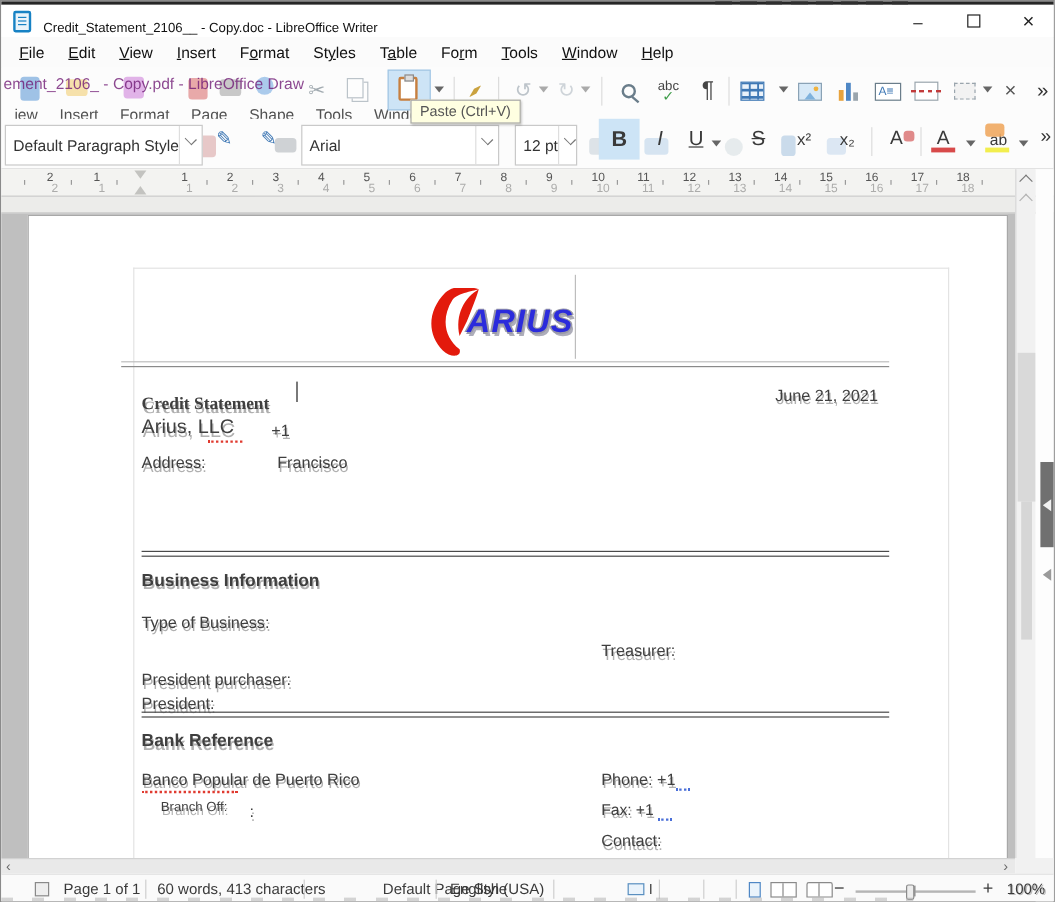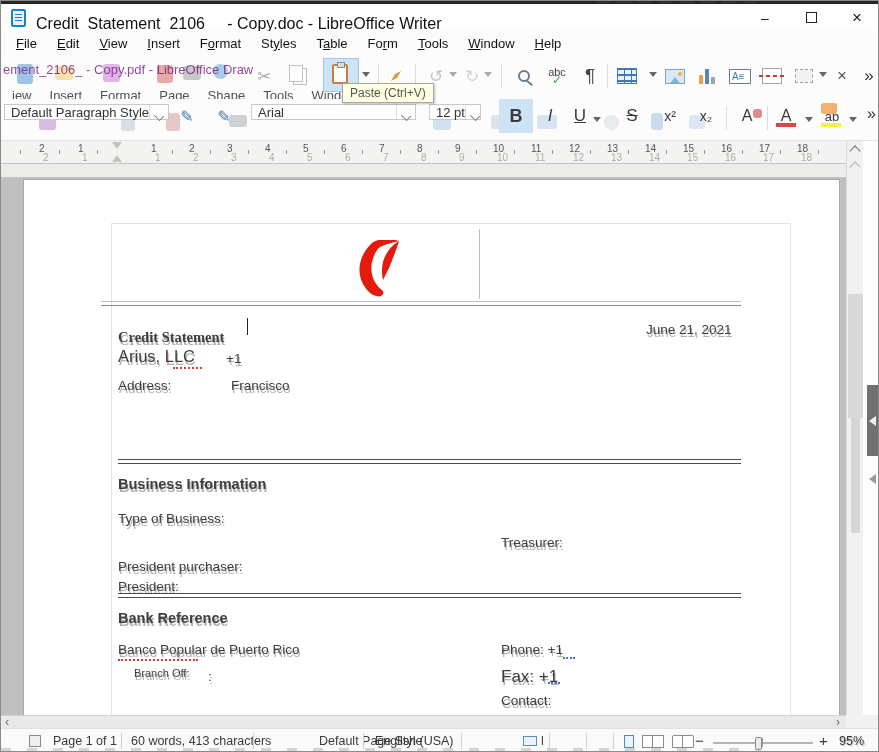--- a/index.html
+++ b/index.html
@@ -9,21 +9,21 @@
        border:1px solid #8a8a8a;}
   
   .topstrip{position:absolute;left:0;top:0;width:879px;height:3px;background:#262626;}
   .topdashes{position:absolute;left:595px;top:0;width:168px;height:6px;
     background:repeating-linear-gradient(90deg,#2e2e2e 0 14px,transparent 14px 21px);}
   
   .titlebar{position:absolute;left:0;top:3px;width:879px;height:27px;background:#fff;
             display:flex;align-items:center;}
   .doc-icon{width:15px;height:18px;border:2px solid #1782c4;border-radius:2px;margin:0 10px 0 10px;position:relative;background:#eaf4fb;}
   .doc-icon::before{content:"";position:absolute;left:2px;top:3px;width:7px;height:1.5px;background:#1782c4;box-shadow:0 3px 0 #1782c4,0 6px 0 #1782c4;}
-  .title-text{font-size:16px;color:#111;margin-top:12px;}
+  .title-text{font-size:11px;color:#111;margin-top:12px;}
   .win-controls{position:absolute;right:0;top:0;height:27px;display:flex;}
   .win-btn{width:46px;height:27px;display:flex;align-items:center;justify-content:center;font-size:14px;color:#222;}
   .win-max{width:11px;height:11px;border:1.4px solid #222;}
   
   .menubar{position:absolute;left:0;top:30px;width:879px;height:25px;background:#fbfbfb;
            display:flex;align-items:center;padding-left:5px;}
   .menu-item{padding:3px 10px;font-size:13px;color:#111;}
   .menu-item u{text-decoration:underline;}
   
   .toolbar1{position:absolute;left:0;top:55px;width:879px;height:43px;background:#fcfcfc;}
@@ -56,21 +56,21 @@
   .chart-ic i:nth-child(2){height:15px;}
   .chart-ic i:nth-child(3){height:7px;background:#9aa5ad;}
   .txtbox-ic{width:22px;height:15px;border:1.5px solid #6a7d8a;font-size:10px;color:#3f78b5;display:flex;align-items:center;padding-left:2px;background:#fff;}
   .pgbrk{width:20px;height:16px;position:relative;background:#fff;border:1.5px solid #9aa5ad;}
   .pgbrk::before{content:"";position:absolute;left:-4px;top:6px;width:26px;height:2px;background:repeating-linear-gradient(90deg,#c23b3b 0 4px,transparent 4px 7px);}
   .field-ic{width:18px;height:14px;border:1.5px dashed #9aa5ad;background:#f2f2f2;}
   .brush{width:10px;height:10px;background:#caa23f;clip-path:polygon(0 100%,40% 30%,100% 0,60% 70%);position:relative;}
   .tooltip{position:absolute;left:341px;top:27px;height:20px;padding:2px 7px;background:#ffffe1;
            border:1px solid #a8a8a8;font-size:12px;color:#555;box-shadow:1px 1px 2px rgba(0,0,0,.25);white-space:nowrap;z-index:50;}
   
-  .combo{position:absolute;top:5px;height:16px;background:#fff;border:1px solid #c9c9c9;display:flex;align-items:center;}
+  .combo{position:absolute;top:5px;height:34px;background:#fff;border:1px solid #c9c9c9;display:flex;align-items:center;}
   .combo .val{flex:1;font-size:13px;color:#333;padding-left:6px;white-space:nowrap;overflow:hidden;}
   .combo .arr{width:19px;height:100%;border-left:1px solid #dedede;position:relative;}
   .combo .arr::after{content:"";position:absolute;left:5px;top:7px;width:7px;height:7px;border-right:1.6px solid #777;border-bottom:1.6px solid #777;transform:rotate(45deg) scale(1,.8);}
   .fmtbtn{position:absolute;top:4px;width:26px;height:26px;display:flex;align-items:center;justify-content:center;
           font-size:16px;color:#3a3a3a;}
   .bold-hl{position:absolute;left:498px;top:0px;width:34px;height:34px;background:#cde4f6;}
   .colorbar{position:absolute;width:20px;height:4px;}
   .overflow2{position:absolute;right:4px;top:6px;font-size:16px;color:#333;}
   
   .ruler{position:absolute;left:0;top:140px;width:879px;height:23px;background:#f3f3f1;border-bottom:1px solid #c6c6c6;overflow:hidden;}
@@ -350,20 +350,21 @@
   <div class="ruler-ghostband"></div>
 
   <div class="docarea">
     <div class="page"></div>
     <div class="boundary"></div>
 
     <svg class="logo-swoosh" width="50" height="60" viewBox="0 0 50 60">
       <path d="M18,4 C4,18 2,38 16,52 C22,58 32,58 30,51 C18,42 14,26 24,10 C28,4 44,2 46,1 C36,-2 24,-2 18,4 Z" fill="#e31a0c"></path>
       <path d="M46,1 C34,8 26,22 30,40 L36,28 C40,18 44,8 46,1 Z" fill="#e31a0c"></path>
     </svg>
+    <div class="logo-text">ARIUS</div>
     <div class="docline" style="left:478px;top:51px;width:1px;height:70px;background:#bdbdbd;"></div>
     <div class="docline" style="left:100px;top:123px;width:640px;background:#bdbdbd;"></div>
     <div class="docline" style="left:100px;top:127px;width:640px;background:#8a8a8a;"></div>
 
     <div id="doctexts">
         <div class="doctext" style="left: 117px; top: 151px; font-size: 14.5px; font-weight: bold; font-family: Liberation Serif, serif;">Credit Statement</div>
         <div class="doctext" style="left: 645px; top: 144px; font-size: 13.5px;">June 21, 2021</div>
         <div class="doctext" style="left: 117px; top: 169px; font-size: 16.5px;">Arius, LLC</div>
         <div class="doctext" style="left: 225px; top: 173px; font-size: 13.5px;">+1</div>
         <div class="doctext" style="left: 117px; top: 200px; font-size: 13.5px;">Address:</div>
@@ -371,21 +372,21 @@
         <div class="doctext" style="left: 117px; top: 298px; font-size: 14.5px; font-weight: bold;">Business Information</div>
         <div class="doctext" style="left: 117px; top: 333px; font-size: 13.5px;">Type of Business:</div>
         <div class="doctext" style="left: 117px; top: 357px; font-size: 13.5px; margin-top: 44px;">President:</div>
         <div class="doctext" style="left: 500px; top: 357px; font-size: 13.5px;">Treasurer:</div>
         <div class="doctext" style="left: 117px; top: 381px; font-size: 13.5px;">President purchaser:</div>
         <div class="doctext" style="left: 117px; top: 432px; font-size: 14.5px; font-weight: bold;">Bank Reference</div>
         <div class="doctext" style="left: 117px; top: 464px; font-size: 13.5px;">Banco Popular de Puerto Rico</div>
         <div class="doctext" style="left: 500px; top: 464px; font-size: 13.5px;">Phone: +1</div>
         <div class="doctext" style="left: 133px; top: 489px; font-size: 11px;">Branch Off:</div>
         <div class="doctext" style="left: 207px; top: 491px; font-size: 13.5px;">:</div>
-        <div class="doctext" style="left: 500px; top: 489px; font-size: 17px;">Fax: +1</div>
+        <div class="doctext" style="left: 500px; top: 489px; font-size: 13px;">Fax: +1</div>
         <div class="doctext" style="left: 500px; top: 515px; font-size: 13.5px;">Contact:</div>
       </div>
     <div class="caret"></div>
     <div class="squig-red" style="left:172px;top:189px;width:29px;"></div>
 
     <div class="docline" style="left:117px;top:281px;width:623px;"></div>
     <div class="docline" style="left:117px;top:285px;width:623px;"></div>
     <div class="docline" style="left:117px;top:415px;width:623px;"></div>
     <div class="docline" style="left:117px;top:419px;width:623px;"></div>
 
@@ -426,16 +427,16 @@
     <div class="sb-sep" style="left:585px;"></div>
     <div class="sb-sep" style="left:612px;"></div>
     <div class="pv blue" style="left:623px;"></div>
     <div class="pv2" style="left:641px;"></div>
     <div class="pv2" style="left:671px;border-radius:2px 2px 0 0;"></div>
     <div class="sb-item" style="left:694px;top:3px;font-size:15px;">−</div>
     <div class="zoomtrack"></div>
     <div class="zoomnotch"></div>
     <div class="zoomthumb"></div>
     <div class="sb-item" style="left:818px;top:3px;font-size:15px;">+</div>
-    <div class="sb-item" style="left:838px;text-shadow:1px 1px 0 rgba(90,90,90,.4);">95%</div>
+    <div class="sb-item" style="left:838px;text-shadow:1px 1px 0 rgba(90,90,90,.4);">100%</div>
     <div class="sb-ghostdash"></div>
   </div>
 </div>
 
 </body></html>

